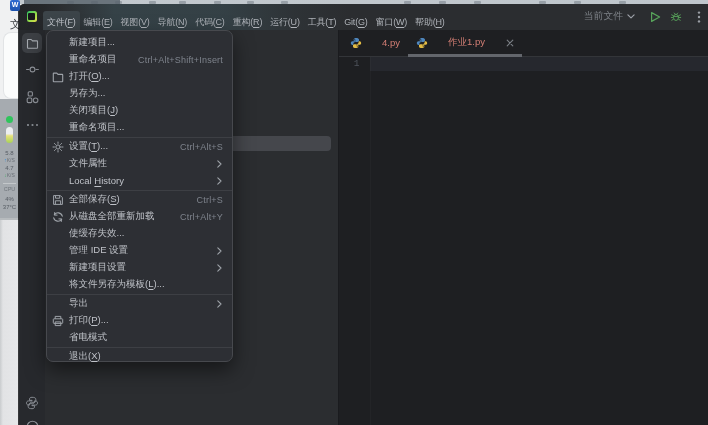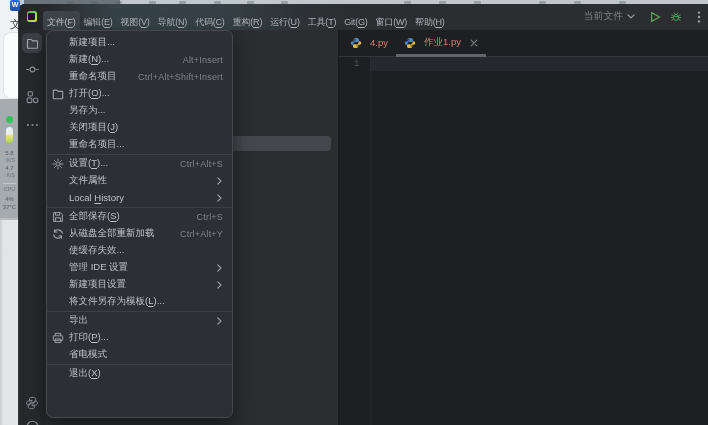--- a/index.html
+++ b/index.html
@@ -68,31 +68,31 @@
   .stripe-btn.active { background:#3d4045; }
 
   
   #project-panel { width:294.5px; background:#2b2d30; border-right:1px solid #1a1b1e; position:relative; flex:none; }
   #tree-selection { position:absolute; left:4px; top:106.5px; width:282px; height:15px; background:#45474c; border-radius:4px; }
 
   
   #editor-zone { flex:1; position:relative; background:#1e1f22; }
   #tab-bar { position:absolute; left:0; top:0; right:0; height:27px; display:flex; align-items:stretch;
              border-bottom:1px solid #333539; padding-left:3px; }
-  .tab { display:flex; align-items:center; padding:0 8px; gap:8px; font-size:9.5px; color:#d47f75; position:relative; white-space:nowrap; }
+  .tab { display:flex; align-items:center; padding:0 8px; gap:20px; font-size:9.5px; color:#d47f75; position:relative; white-space:nowrap; }
   .tab .close { display:flex; margin-left:1px; }
   .tab.active::after { content:""; position:absolute; left:0; right:0; bottom:-1px; height:2.5px; background:#63666c; }
   #gutter { position:absolute; left:0; top:27px; width:30.5px; bottom:0; }
   #gutter .ln { height:14px; line-height:14px; margin-top:0.5px; text-align:right; padding-right:10px;
                 font-family:"Liberation Mono", monospace; font-size:9.5px; color:#4e535b; }
   #caret-row { position:absolute; left:30.5px; right:0; top:27.5px; height:14px; background:#26282e; }
   #gutter-line { position:absolute; left:30.5px; top:27px; bottom:0; width:1px; background:rgba(255,255,255,.025); }
 
   
-  #file-menu { position:absolute; left:46px; top:30px; width:187px; height:388px; background:#2d2f34;
+  #file-menu { position:absolute; left:46px; top:30px; width:187px; height:332px; background:#2d2f34;
                border:1px solid #47494e; border-radius:7px; z-index:40; padding:3px 0;
                box-shadow:0 8px 20px rgba(0,0,0,.5); }
   .mi { height:17px; display:flex; align-items:center; position:relative; padding:0 9px 0 22px;
         font-size:9.5px; color:#bfc2c8; white-space:nowrap; }
   .mi .ic { position:absolute; left:5px; top:50%; transform:translateY(-50%); width:12px; height:12px; display:flex; }
   .mi .sc { margin-left:auto; font-size:9px; color:#7e838c; letter-spacing:.2px; }
   .mi .sub { margin-left:auto; display:flex; margin-right:1px; }
   .msep { height:1px; background:#3d3f44; margin:0.5px 0; }
 
   svg { display:block; }
@@ -266,24 +266,20 @@
     </div>
   </div>
 
 </div>
 
 <div id="file-menu">
     <div class="mi">
       <span class="t">新建项目...</span>
     </div>
     <div class="mi">
-      <span class="t">新建(<u>N</u>)...</span>
-      <span class="sc">Alt+Insert</span>
-    </div>
-    <div class="mi">
       <span class="t">重命名项目</span>
       <span class="sc">Ctrl+Alt+Shift+Insert</span>
     </div>
     <div class="mi">
       <span class="ic">
         <svg width="12" height="12" viewBox="0 0 12 12" fill="none" stroke="#9ea3a9" stroke-width="1.1" stroke-linejoin="round">
           <path d="M1.3 10.2V2.6c0-.3.2-.5.5-.5h3l1.2 1.3h4.2c.3 0 .5.2.5.5v6.3c0 .3-.2.5-.5.5H1.8c-.3 0-.5-.2-.5-.5z"></path>
         </svg>
       </span>
       <span class="t">打开(<u>O</u>)...</span>

